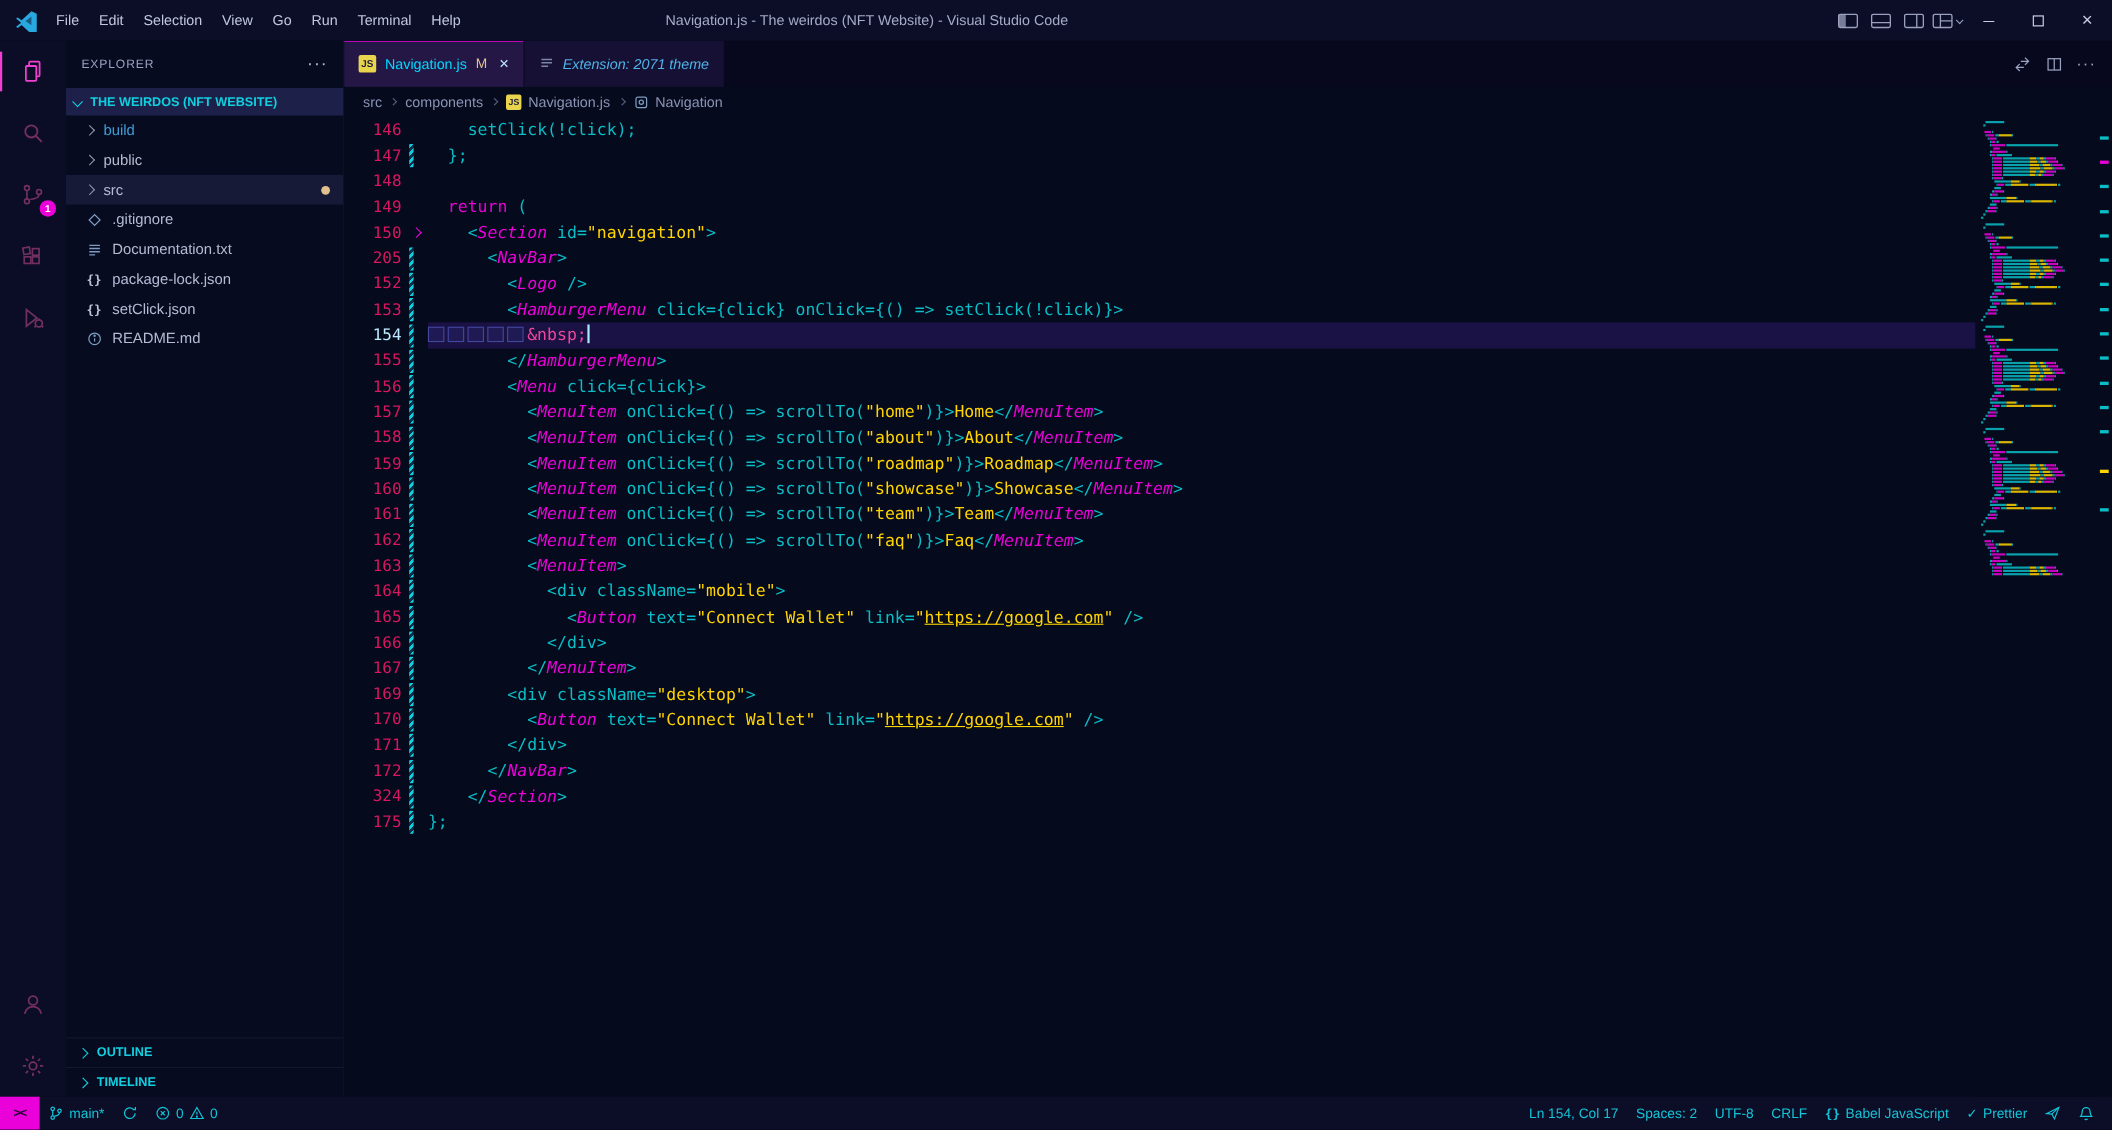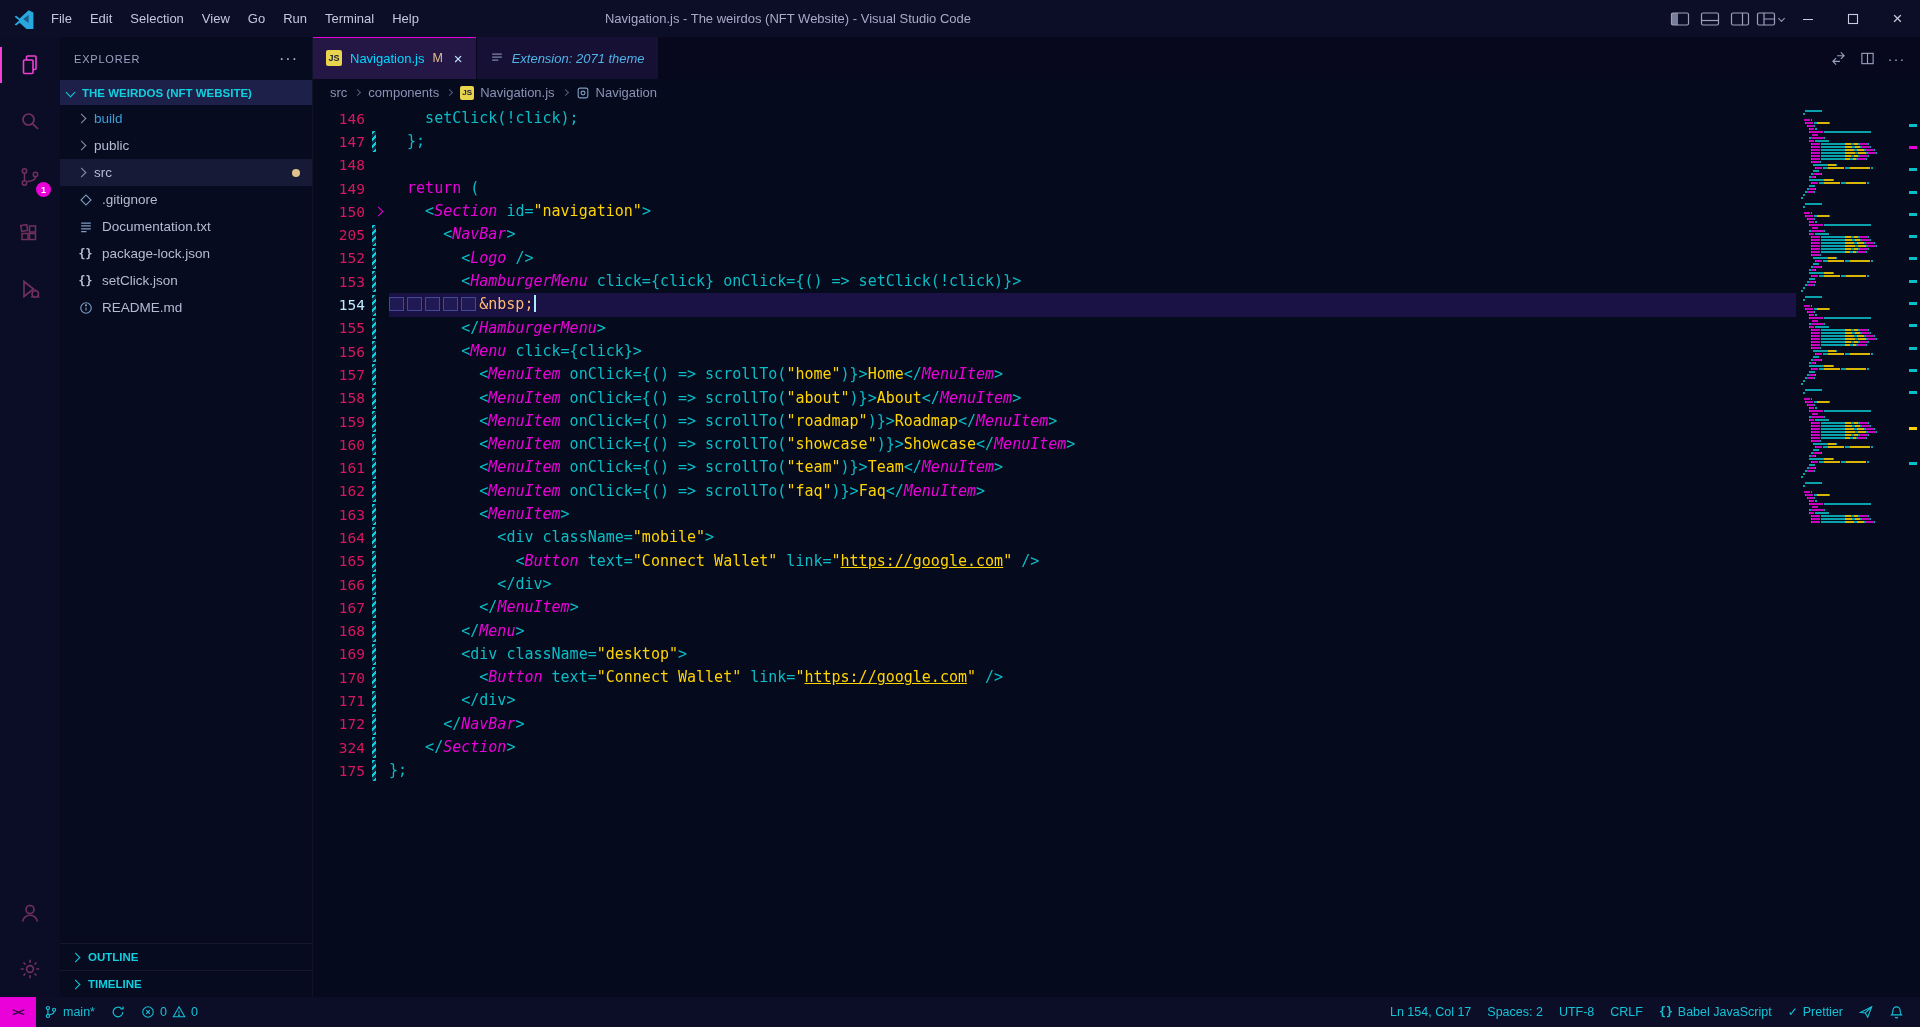--- a/index.html
+++ b/index.html
@@ -75,21 +75,21 @@
   .cl.active .ln{color:#bfeaff}
   .gbar{width:4px;height:21px;margin-left:7px;flex:none;border-radius:1px}
   .gbar.mod{background:repeating-linear-gradient(315deg,#12cfe0 0 2.5px,rgba(18,160,190,.28) 2.5px 5px)}
   .ct{flex:1;margin-left:13px;white-space:pre;line-height:23.3px;height:100%;color:var(--cyan)}
   .cl.active .ct{background:#1a1145}
   .tk-cy{color:#0abdc6}
   .tk-kw{color:#ea00d9}
   .tk-tag{color:#ea00d9;font-style:italic}
   .tk-str{color:#ffd400}
   .tk-lnk{color:#ffd400;text-decoration:underline}
-  .tk-ent{color:#fdba74}
+  .tk-ent{color:#ec4899}
   .wsbox{display:inline-block;width:calc(2ch - 3px);height:14px;margin-right:3px;border:1px solid rgba(96,112,218,.55);background:rgba(64,72,170,.16);vertical-align:-2px}
   .cursor{display:inline-block;width:2px;height:17px;background:#a8ecff;vertical-align:-3px;margin-left:1px}
   .fold{position:absolute;left:62px;color:var(--pink)}
 
   .minimap{position:absolute;top:0;right:14px;width:110px;bottom:0;background:var(--bg-editor);padding:3px 0 0 5px}
   .mm-row{display:flex;height:3px;align-items:center}
   .mm-row span{height:2px;flex:none;opacity:.85}
   .ruler{position:absolute;top:0;right:0;width:14px;bottom:0}
   .tick{position:absolute;left:3px;width:8px;height:3px}
 
@@ -466,25 +466,20 @@
               <span class="ln">166</span>
               <span class="gbar mod"></span>
               <span class="ct"><span class="tk-cy">            &lt;/div&gt;</span></span>
             </div>
             <div class="cl">
               <span class="ln">167</span>
               <span class="gbar mod"></span>
               <span class="ct"><span class="tk-cy">          &lt;/</span><span class="tk-tag">MenuItem</span><span class="tk-cy">&gt;</span></span>
             </div>
             <div class="cl">
-              <span class="ln">168</span>
-              <span class="gbar mod"></span>
-              <span class="ct"><span class="tk-cy">        &lt;/</span><span class="tk-tag">Menu</span><span class="tk-cy">&gt;</span></span>
-            </div>
-            <div class="cl">
               <span class="ln">169</span>
               <span class="gbar mod"></span>
               <span class="ct"><span class="tk-cy">        &lt;div className=</span><span class="tk-str">"desktop"</span><span class="tk-cy">&gt;</span></span>
             </div>
             <div class="cl">
               <span class="ln">170</span>
               <span class="gbar mod"></span>
               <span class="ct"><span class="tk-cy">          &lt;</span><span class="tk-tag">Button</span><span class="tk-cy"> text=</span><span class="tk-str">"Connect Wallet"</span><span class="tk-cy"> link=</span><span class="tk-str">"</span><span class="tk-lnk">https://google.com</span><span class="tk-str">"</span><span class="tk-cy"> /&gt;</span></span>
             </div>
             <div class="cl">

